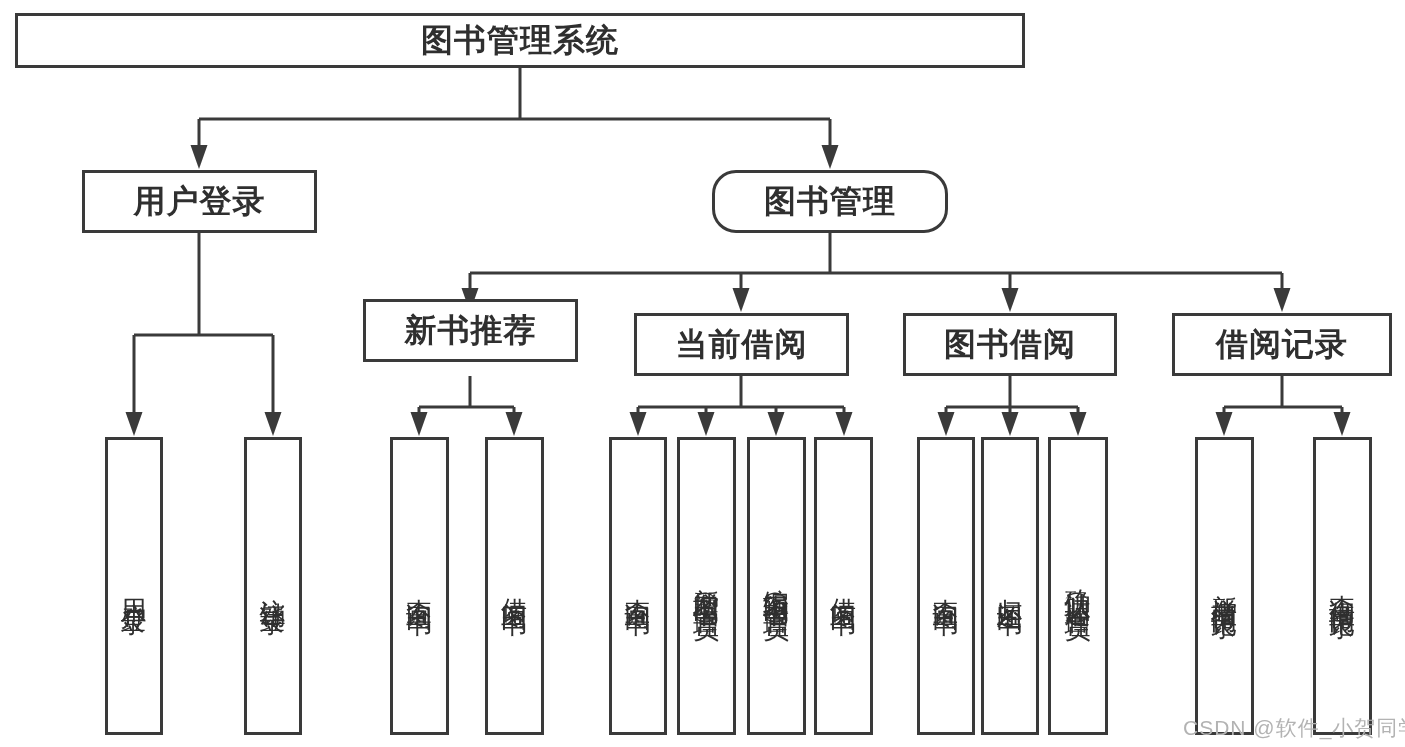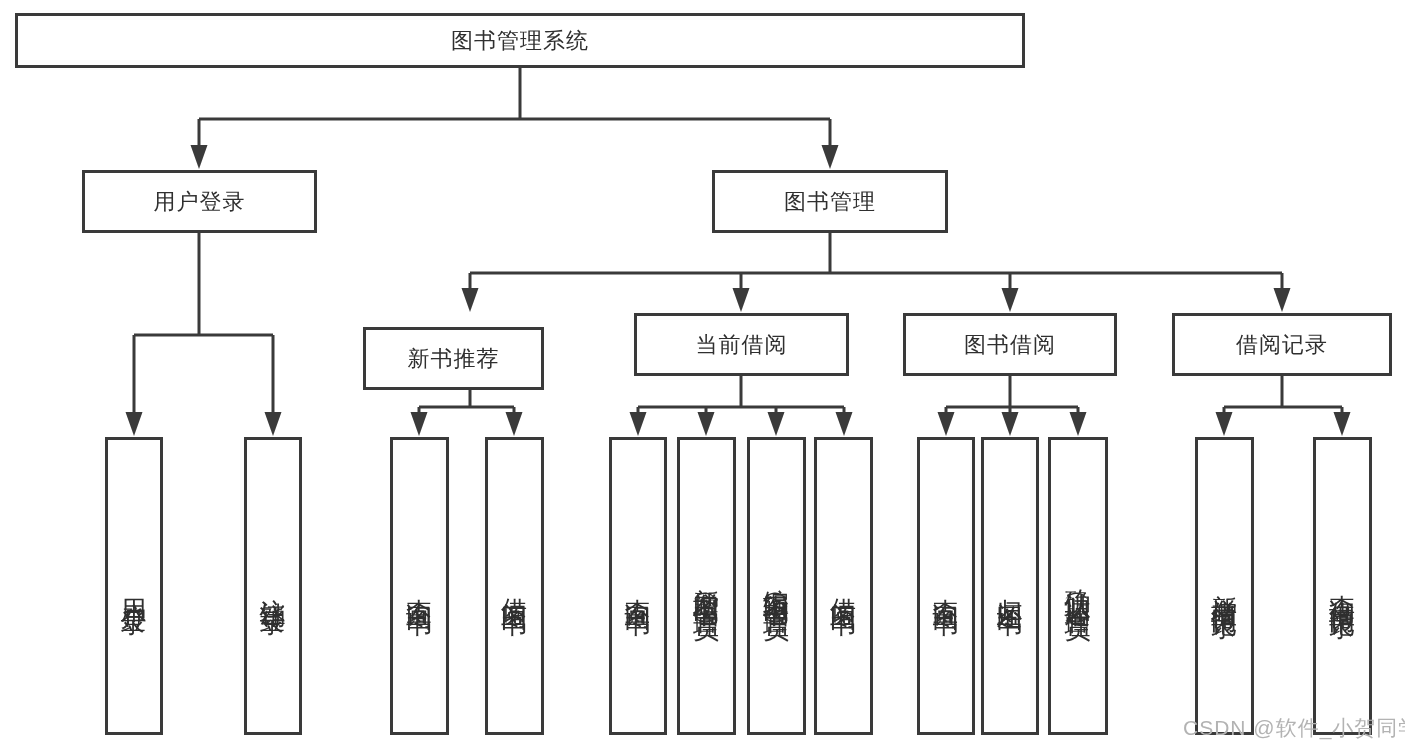--- a/index.html
+++ b/index.html
@@ -22,21 +22,21 @@
   .connectors polygon{fill:var(--line);stroke:none;}
   .node{
     position:absolute;
     box-sizing:border-box;
     border:3px solid var(--border);
     background:#fff;
     display:flex;align-items:center;justify-content:center;
     color:var(--text);
     z-index:2;
   }
-  .h-node{font-size:22px;letter-spacing:1px;white-space:nowrap;}
+  .h-node{font-size:32px;letter-spacing:1px;white-space:nowrap;font-weight:bold;}
   .v-node{font-size:26px;}
   .v-node .lbl{
     writing-mode:vertical-rl;
     text-orientation:mixed;
     letter-spacing:4px;
     line-height:1;
   }
   .watermark{
     position:absolute;left:1183px;top:714px;
     font-size:21px;letter-spacing:1px;
@@ -99,25 +99,25 @@
     </g>
   </svg>
 
   <div class="node h-node" style="left:15px;top:13px;width:1010px;height:55px;">
     <span class="lbl">图书管理系统</span>
   </div>
 
   <div class="node h-node" style="left:82px;top:170px;width:235px;height:63px;">
     <span class="lbl">用户登录</span>
   </div>
-  <div class="node h-node" style="left:712px;top:170px;width:236px;height:63px;">
+  <div class="node h-node" style="left:712px;top:170px;width:236px;height:63px;border-radius:24px;">
     <span class="lbl">图书管理</span>
   </div>
 
-  <div class="node h-node" style="left:363px;top:327px;width:181px;height:63px;">
+  <div class="node h-node" style="left:363px;top:299px;width:215px;height:63px;">
     <span class="lbl">新书推荐</span>
   </div>
   <div class="node h-node" style="left:634px;top:313px;width:215px;height:63px;">
     <span class="lbl">当前借阅</span>
   </div>
   <div class="node h-node" style="left:903px;top:313px;width:214px;height:63px;">
     <span class="lbl">图书借阅</span>
   </div>
   <div class="node h-node" style="left:1172px;top:313px;width:220px;height:63px;">
     <span class="lbl">借阅记录</span>

